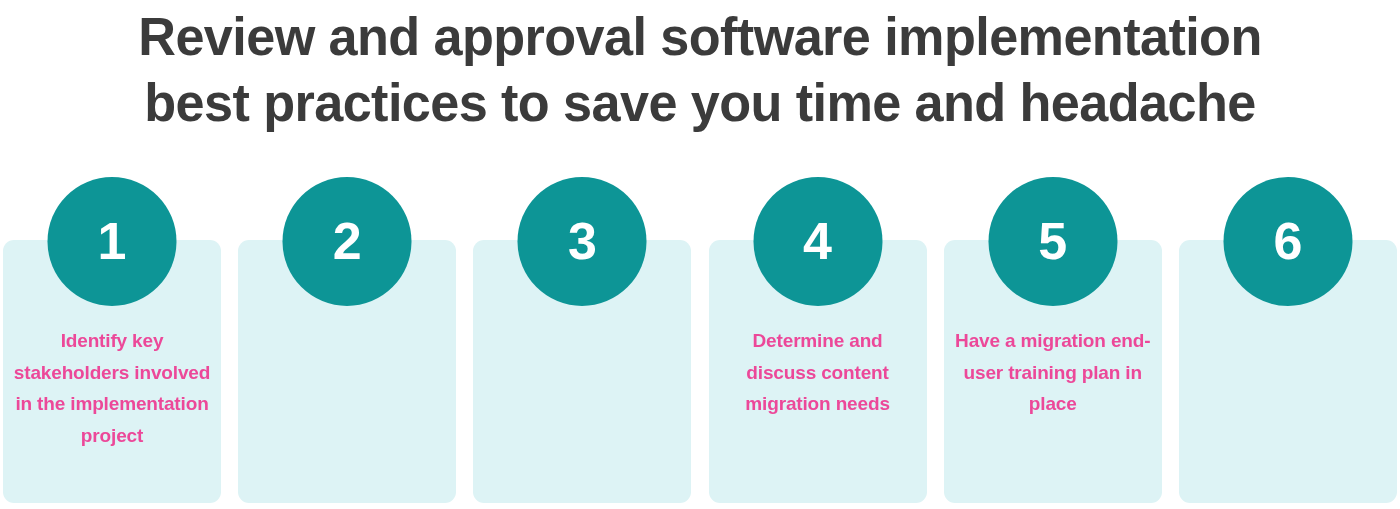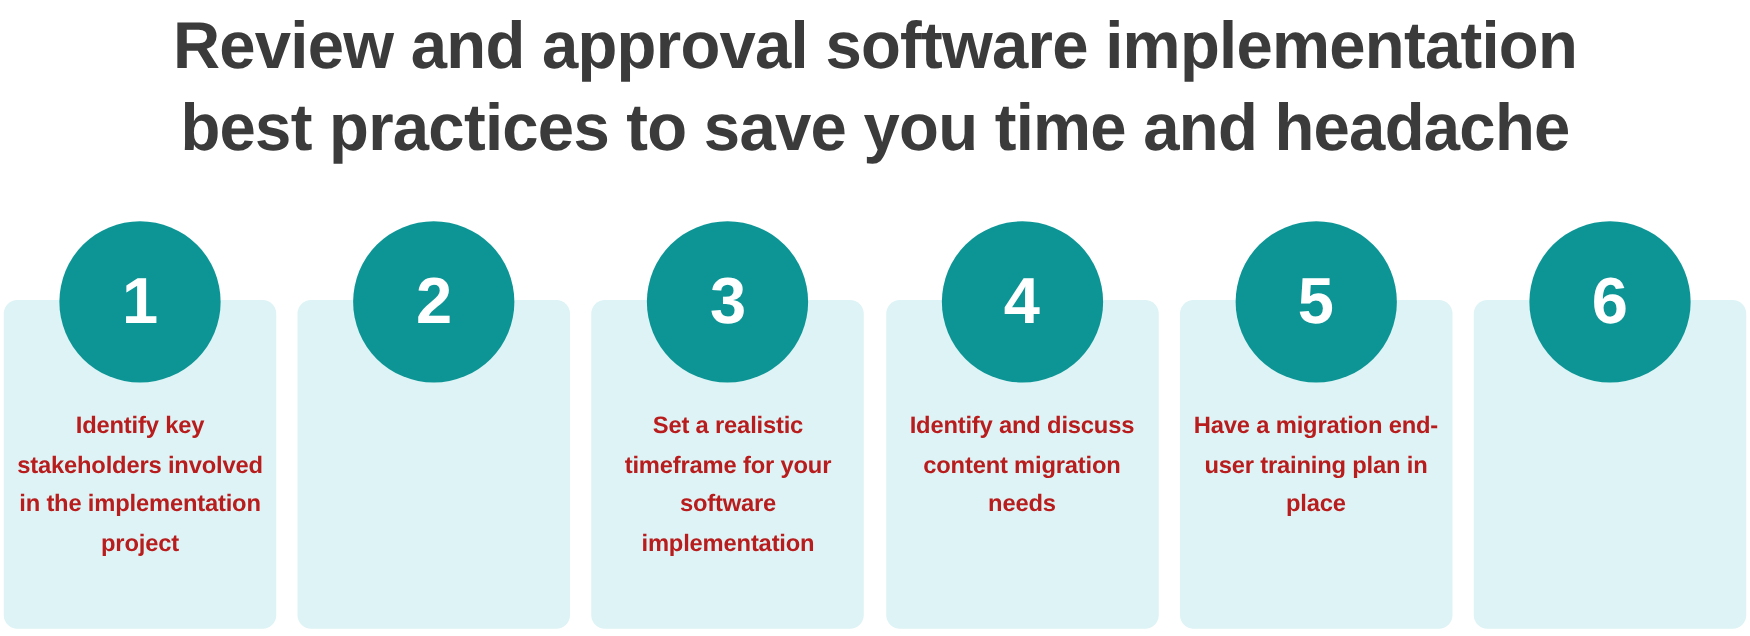--- a/index.html
+++ b/index.html
@@ -101,21 +101,21 @@
   .card-text {
     position: absolute;
     left: 8px;
     top: 148px;
     width: 202px;
     text-align: center;
     font-family: "Liberation Sans", "DejaVu Sans", sans-serif;
     font-weight: 700;
     font-size: 19px;
     line-height: 31.5px;
-    color: #b91c1c;
+    color: #ec4899;
     letter-spacing: -0.15px;
     z-index: 1;
   }
 </style>
 </head>
 <body>
 
 <div class="infographic">
 
   <div class="title-block">
@@ -138,29 +138,28 @@
       <div class="step-circle">
         <span class="step-number">2</span>
       </div>
     </div>
 
     <div class="card-wrap">
       <div class="card-panel"></div>
       <div class="step-circle">
         <span class="step-number">3</span>
       </div>
-      <div class="card-text">Set a realistic timeframe for your software implementation</div>
     </div>
 
     <div class="card-wrap">
       <div class="card-panel"></div>
       <div class="step-circle">
         <span class="step-number">4</span>
       </div>
-      <div class="card-text">Identify and discuss content migration needs</div>
+      <div class="card-text">Determine and discuss content migration needs</div>
     </div>
 
     <div class="card-wrap">
       <div class="card-panel"></div>
       <div class="step-circle">
         <span class="step-number">5</span>
       </div>
       <div class="card-text">Have a migration end-user training plan in place</div>
     </div>
 

